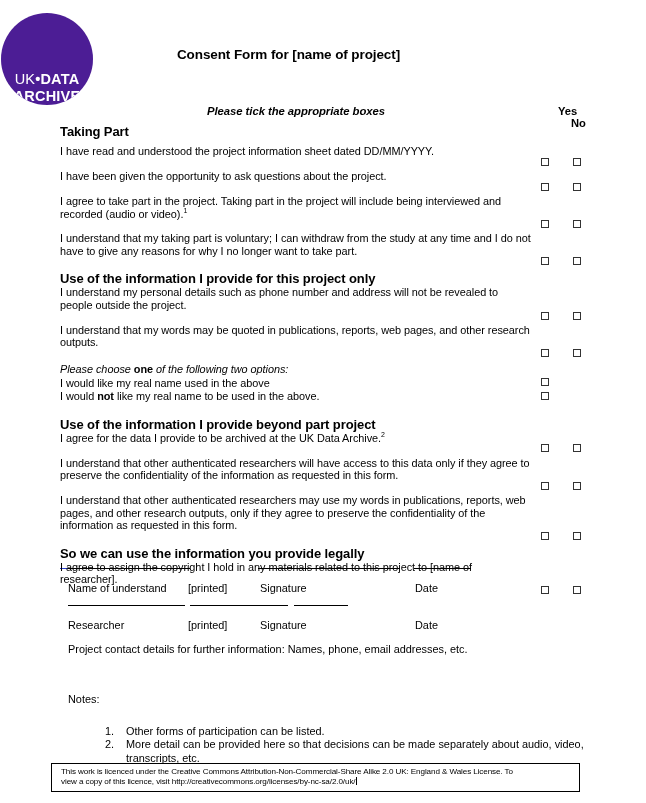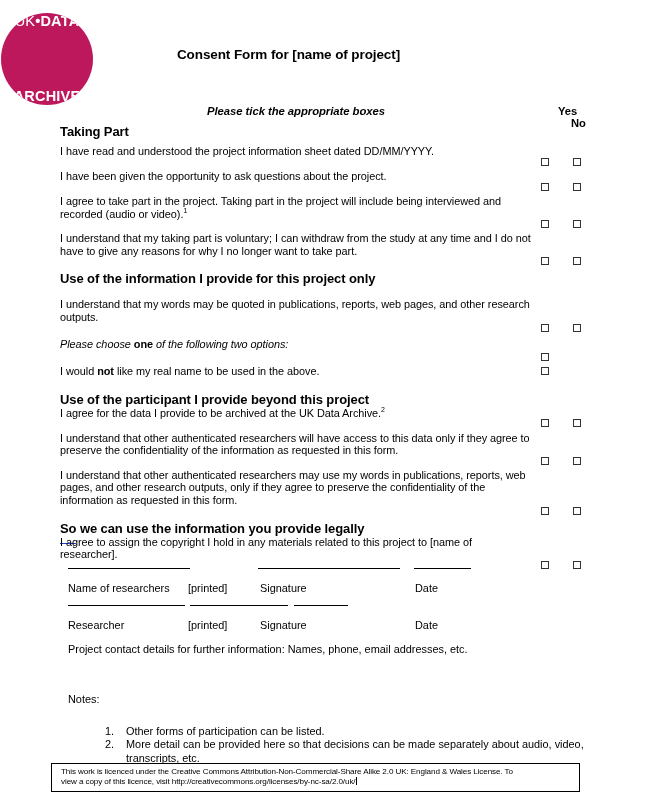--- a/index.html
+++ b/index.html
@@ -17,25 +17,25 @@
   }
 
   
   #logo {
     position: absolute;
     left: 1px;
     top: 13px;
     width: 92px;
     height: 92px;
     border-radius: 50%;
-    background: #be185d;
+    background: #4c1d95;
     display: flex;
     flex-direction: column;
     align-items: center;
-    justify-content: space-between;
+    justify-content: flex-end;
     overflow: hidden;
   }
   .logo-line {
     color: #ffffff;
     font-size: 14.5px;
     letter-spacing: 0.2px;
     line-height: 17px;
     white-space: nowrap;
   }
   .logo-line-1 .lt { font-weight: normal; }
@@ -241,47 +241,53 @@
   <div class="row">
     <div class="txt">I understand that my taking part is voluntary; I can withdraw from the study at any time and I do not have to give any reasons for why I no longer want to take part.</div>
     <span class="cb yes"></span>
     <span class="cb no"></span>
   </div>
 
   <div class="gap14"></div>
 
   <div class="hdr">Use of the information I provide for this project only</div>
 
+  <div class="row">
+    <div class="txt">I understand my personal details such as phone number and address will not be revealed to people outside the project.</div>
+    <span class="cb yes"></span>
+    <span class="cb no"></span>
+  </div>
 
   <div class="gap12"></div>
 
   <div class="row">
     <div class="txt">I understand that my words may be quoted in publications, reports, web pages, and other research outputs.</div>
     <span class="cb yes"></span>
     <span class="cb no"></span>
   </div>
 
   <div class="gap14"></div>
 
   <div class="row">
     <div class="txt" style="font-style:italic;"><span>Please choose </span><span class="bold" style="font-style:normal;">one</span><span> of the following two options:</span></div>
   </div>
 
   <div class="row" style="margin-top:1px;">
+    <div class="txt">I would like my real name used in the above</div>
     <span class="cb yes" style="top:1px;"></span>
   </div>
 
   <div class="row">
     <div class="txt"><span>I would </span><span class="bold">not</span><span> like my real name to be used in the above.</span></div>
     <span class="cb yes" style="top:2px;"></span>
   </div>
 
   <div class="gap14"></div>
 
-  <div class="hdr">Use of the participant I provide beyond this project</div>
+  <div class="hdr">Use of the information I provide beyond part project</div>
 
   <div class="row">
     <div class="txt"><span>I agree for the data I provide to be archived at the UK Data Archive.</span><sup>2</sup></div>
     <span class="cb yes"></span>
     <span class="cb no"></span>
   </div>
 
   <div class="gap12"></div>
 
   <div class="row">
@@ -309,21 +315,21 @@
   </div>
 
 </div>
 
 <div id="sigblock">
 
   <div class="sigrow">
     <span class="sigline" style="left:8px;  width:122px;"></span>
     <span class="sigline" style="left:198px; width:142px;"></span>
     <span class="sigline" style="left:354px; width:57px;"></span>
-    <span class="siglabel" style="left:8px;">Name of researchers</span>
+    <span class="siglabel" style="left:8px;">Name of understand</span>
     <span class="siglabel" style="left:128px;">[printed]</span>
     <span class="siglabel" style="left:200px;">Signature</span>
     <span class="siglabel" style="left:355px;">Date</span>
   </div>
 
   <div class="sigrow">
     <span class="sigline" style="left:8px;   width:117px;"></span>
     <span class="sigline" style="left:130px; width:98px;"></span>
     <span class="sigline" style="left:234px; width:54px;"></span>
     <span class="siglabel" style="left:8px;">Researcher</span>

